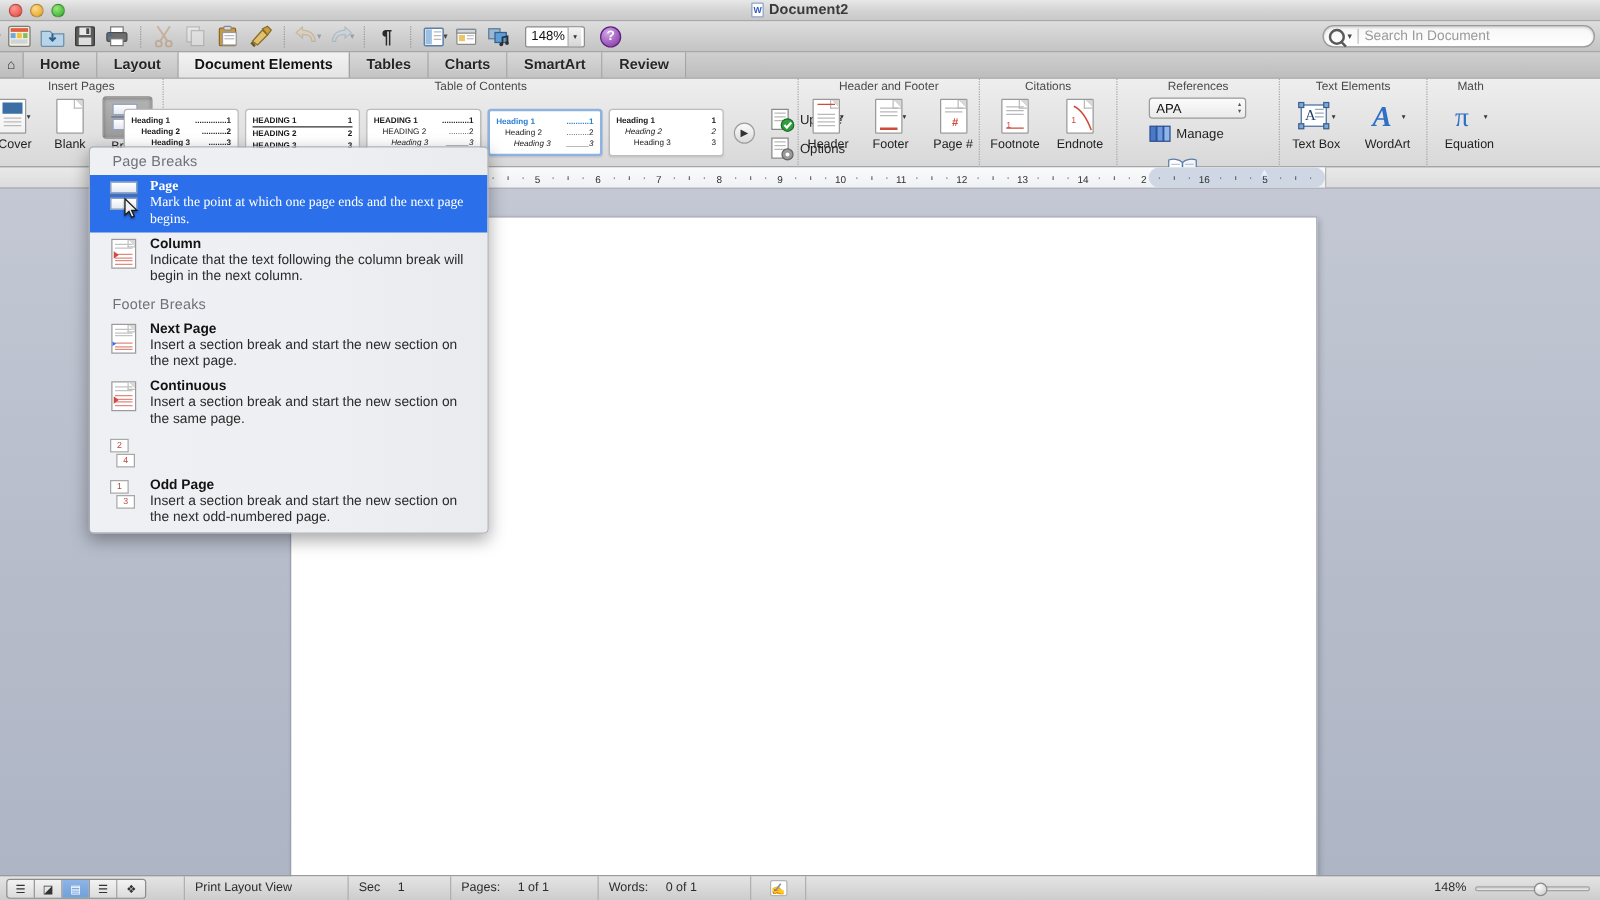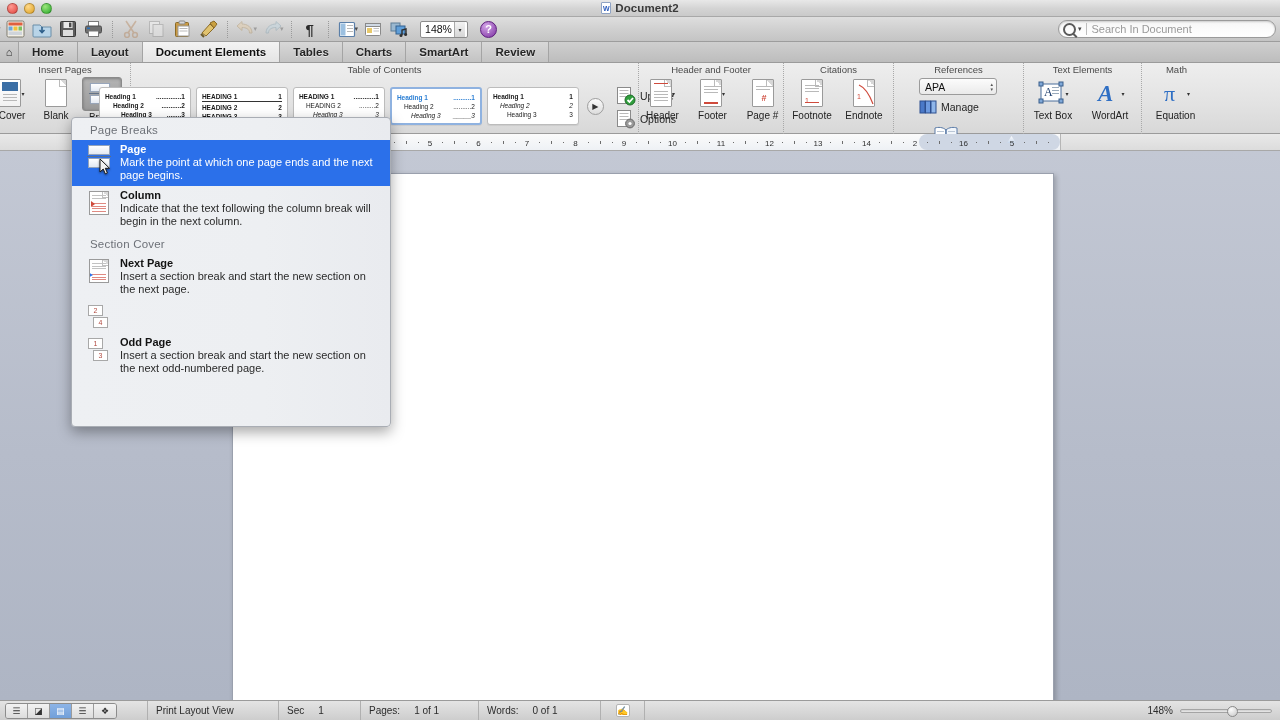--- a/index.html
+++ b/index.html
@@ -224,21 +224,21 @@
     padding-top:3px;
     overflow:hidden;
   }
   .menu-header{
     font-size:11.5px;color:#6d7178;padding:3px 0 4px 18px; letter-spacing:.2px;
   }
   .mitem{
     display:flex; padding:3px 8px 4px 14px; gap:8px; align-items:flex-start;
   }
   .mitem.sel{ background:#2b70ea; }
-  .mitem.sel .mtitle,.mitem.sel .mdesc{ color:#fff; }
+  .mitem.sel .mtitle,.mitem.sel .mdesc{ color:#fff;font-family:Liberation Serif, serif; }
   .micon{ width:26px;flex:0 0 26px;display:flex;align-items:flex-start;justify-content:center;
           padding-top:2px;}
   .mtext{flex:1;}
   .mtitle{font-size:11px;font-weight:bold;color:#131313;line-height:13px;}
   .mdesc{font-size:11px;color:#2a2a2a;line-height:13px;}
 
   
   .ico-pagebreak{width:22px;height:24px;position:relative;}
   .ico-pagebreak .half{position:absolute;left:0;width:22px;height:10px;
      background:linear-gradient(#ffffff,#e3e9f2);border:1px solid #93a3bb;}
@@ -871,41 +871,59 @@
             <div class="rl" style="top:18.5px"></div>
           <div class="arrow" style="top:9px"></div>
         </div>
       </div>
       <div class="mtext">
         <div class="mtitle">Column</div>
         <div class="mdesc">Indicate that the text following the column break will begin in the next column.</div>
       </div>
     </div>
 
-    <div class="menu-header" style="padding-top:6px;">Section Cover</div>
+    <div class="menu-header" style="padding-top:6px;">Footer Breaks</div>
 
     <div class="mitem">
       <div class="micon">
         <div class="ico-doc">
           <div class="fold2"></div>
           <div class="gl" style="top:3px"></div>
             <div class="gl" style="top:5.5px"></div>
           <div class="gl" style="top:8px"></div>
           <div class="rl" style="top:14px"></div>
             <div class="rl" style="top:16.5px"></div>
           <div class="rl" style="top:19px"></div>
           <div class="bluearrow" style="top:11.5px"></div>
         </div>
       </div>
       <div class="mtext">
         <div class="mtitle">Next Page</div>
         <div class="mdesc">Insert a section break and start the new section on the next page.</div>
       </div>
     </div>
 
+    <div class="mitem">
+      <div class="micon">
+        <div class="ico-doc">
+          <div class="fold2"></div>
+          <div class="gl" style="top:3px"></div>
+            <div class="gl" style="top:5.5px"></div>
+          <div class="rl" style="top:10px"></div>
+            <div class="rl" style="top:12.5px"></div>
+          <div class="rl" style="top:15px"></div>
+            <div class="rl" style="top:17.5px"></div>
+          <div class="arrow" style="top:10.5px"></div>
+        </div>
+      </div>
+      <div class="mtext">
+        <div class="mtitle">Continuous</div>
+        <div class="mdesc">Insert a section break and start the new section on the same page.</div>
+      </div>
+    </div>
 
     <div class="mitem">
       <div class="micon">
         <div class="ico-num">
           <div class="box t">
               <span>2</span>
             </div>
           <div class="box b">
               <span>4</span>
             </div>

